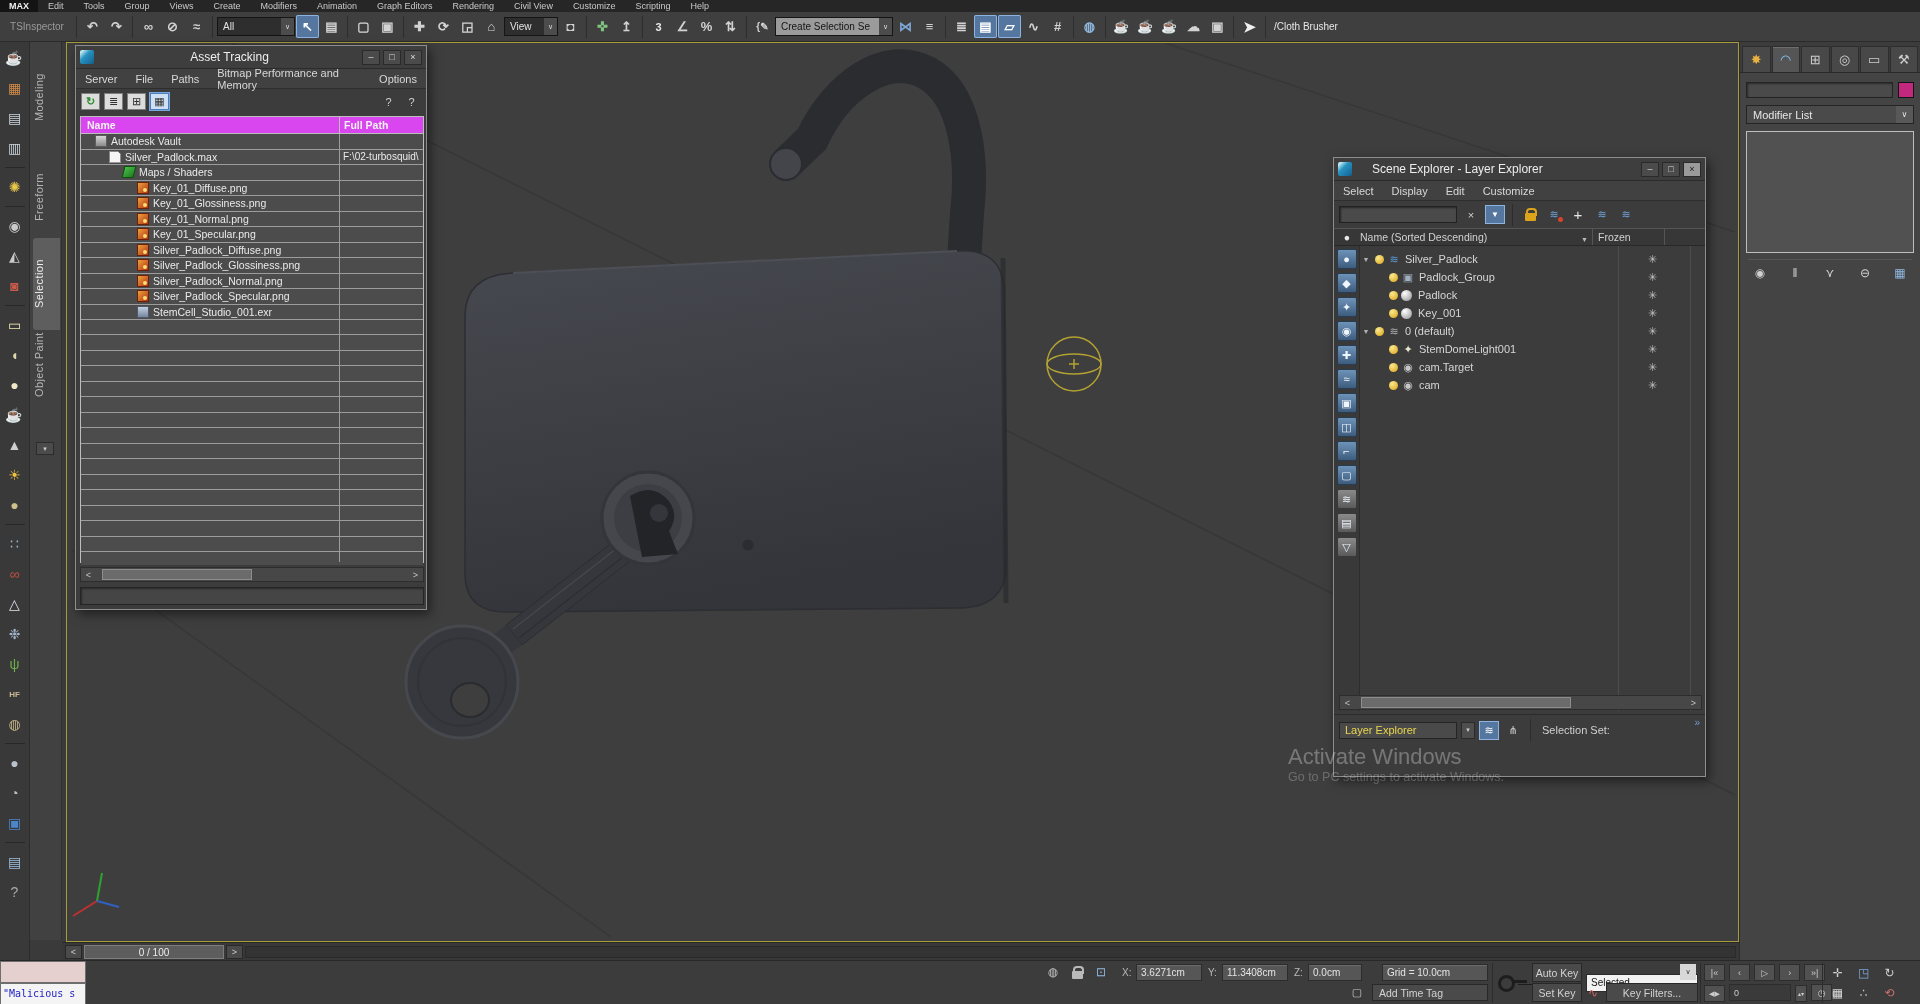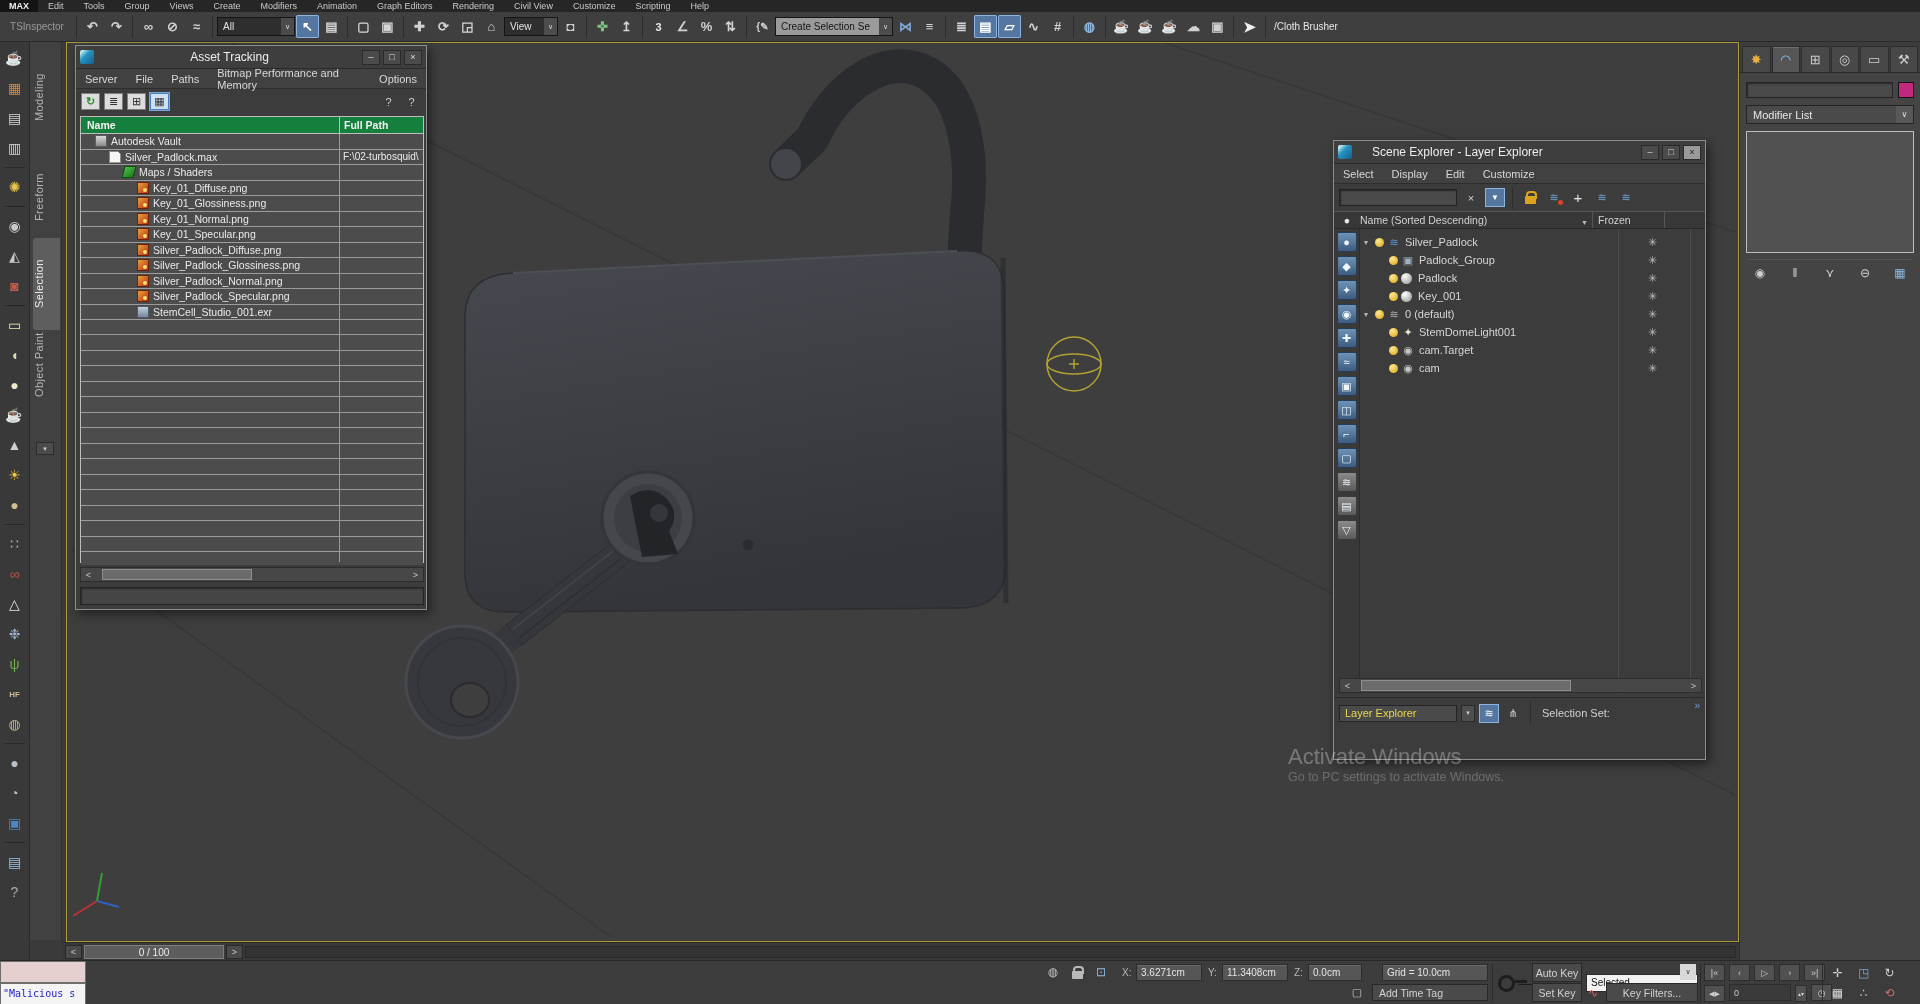--- a/index.html
+++ b/index.html
@@ -44,41 +44,41 @@
 .wmenu{height:20px;display:flex;align-items:center;background:#414141;border-bottom:1px solid #2e2e2e;font-size:11px;color:#d8d8d8}
 .wmenu span{padding:0 9px}
 
 #atw{left:75px;top:45px;width:352px;height:565px}
 .attb{height:25px;display:flex;align-items:center;gap:4px;padding:0 5px}
 .atic{width:19px;height:17px;background:#dcdcdc;border:1px solid #7e7e7e;display:flex;align-items:center;justify-content:center;font-size:11px;color:#333;flex:none}
 .atic.act{background:#cfe0f4;border-color:#4a7fc0;box-shadow:0 0 0 1px #7aa6dc}
 .atic.grn{color:#2f8f2f;font-weight:bold}
 .athelp{margin-left:auto}
 .attable{position:absolute;left:4px;top:70px;width:344px;height:447px;border:1px solid #bdbdbd;background:#4c4c4c}
-.athead{height:17px;display:flex;background:#15803d;border-bottom:1px solid #bdbdbd;color:#f2f2f2;font-weight:bold;font-size:10.5px;align-items:center}
+.athead{height:17px;display:flex;background:#d946ef;border-bottom:1px solid #bdbdbd;color:#f2f2f2;font-weight:bold;font-size:10.5px;align-items:center}
 .athead .hc1{width:258px;padding-left:6px}
 .athead .hc2{flex:1;border-left:1px solid #bdbdbd;align-self:stretch;display:flex;align-items:center;padding-left:4px}
 .atrow{height:15.5px;display:flex;align-items:center;border-bottom:1px solid #9c9c9c;font-size:10.5px;color:#eaeaea}
 .atname{width:258px;display:flex;align-items:center;overflow:hidden;white-space:nowrap}
 .atpath{flex:1;border-left:1px solid #9c9c9c;align-self:stretch;display:flex;align-items:center;padding-left:3px;font-size:10px;overflow:hidden;white-space:nowrap}
 .fic{width:12px;height:12px;margin-right:4px;flex:none}
 .ic-vault{background:linear-gradient(#d8d8d8,#8b8b8b);border:1px solid #5e5e5e}
 .ic-max{background:#f6f6f6;border:1px solid #8a8a8a;clip-path:polygon(0 0,68% 0,100% 32%,100% 100%,0 100%)}
 .ic-maps{background:linear-gradient(135deg,#49c04a,#1e7c1f);border:1px solid #10500f;transform:skewX(-14deg)}
 .ic-bmp{background:linear-gradient(135deg,#eda23c,#b33315);border:1px solid #6d2008;position:relative}
 .ic-bmp::after{content:"";position:absolute;right:1px;bottom:1px;width:4px;height:4px;border-radius:50%;background:#f7df76}
 .ic-exr{background:linear-gradient(#c2d0de,#76879e);border:1px solid #4e5a6c}
 .atfill{height:245px;background:repeating-linear-gradient(#4c4c4c 0 14.5px,#9c9c9c 14.5px 15.5px)}
 .atvline{position:absolute;left:258px;top:17px;bottom:0;width:1px;background:#9c9c9c}
 .athscroll{position:absolute;left:4px;top:521px;width:344px;height:15px;background:#474747;border:1px solid #2d2d2d;display:flex;align-items:center}
 .sbarr{width:15px;text-align:center;color:#c3c3c3;font-size:9px}
 .sbthumb{width:150px;height:11px;background:#6b6b6b;border:1px solid #8d8d8d;margin-left:6px}
 .atstatus{position:absolute;left:4px;top:541px;width:344px;height:18px;background:#454545;border:1px solid #252525;box-shadow:inset 1px 1px 2px #2a2a2a}
 
-#sxw{left:1333px;top:140px;width:373px;height:620px}
+#sxw{left:1333px;top:157px;width:373px;height:620px}
 .sxtb{height:27px;display:flex;align-items:center;gap:4px;padding:0 5px}
 .sxsearch{width:118px;height:17px;background:#4a4a4a;border:1px solid #222;box-shadow:inset 1px 1px 2px #272727}
 .sxic{width:20px;height:19px;display:flex;align-items:center;justify-content:center;color:#d0d0d0;font-size:11px;flex:none}
 .sxic.act{background:#55779f;box-shadow:inset 0 0 0 1px #8db3e2;color:#fff}
 .sxic.blue{color:#6fa3d8}
 .reddot{position:relative}
 .reddot::after{content:"";position:absolute;right:1px;bottom:2px;width:5px;height:5px;border-radius:50%;background:#d9442a}
 .lockic{width:11px;height:8px;background:#dca31c;border-radius:1px;position:relative;margin-top:5px}
 .lockic::before{content:"";position:absolute;left:1px;top:-5px;width:7px;height:6px;border:2px solid #dca31c;border-bottom:none;border-radius:4px 4px 0 0}
 .sxhead{height:18px;display:flex;align-items:center;background:#373737;border-top:1px solid #555;border-bottom:1px solid #282828;color:#d2d2d2;font-size:10.5px}

